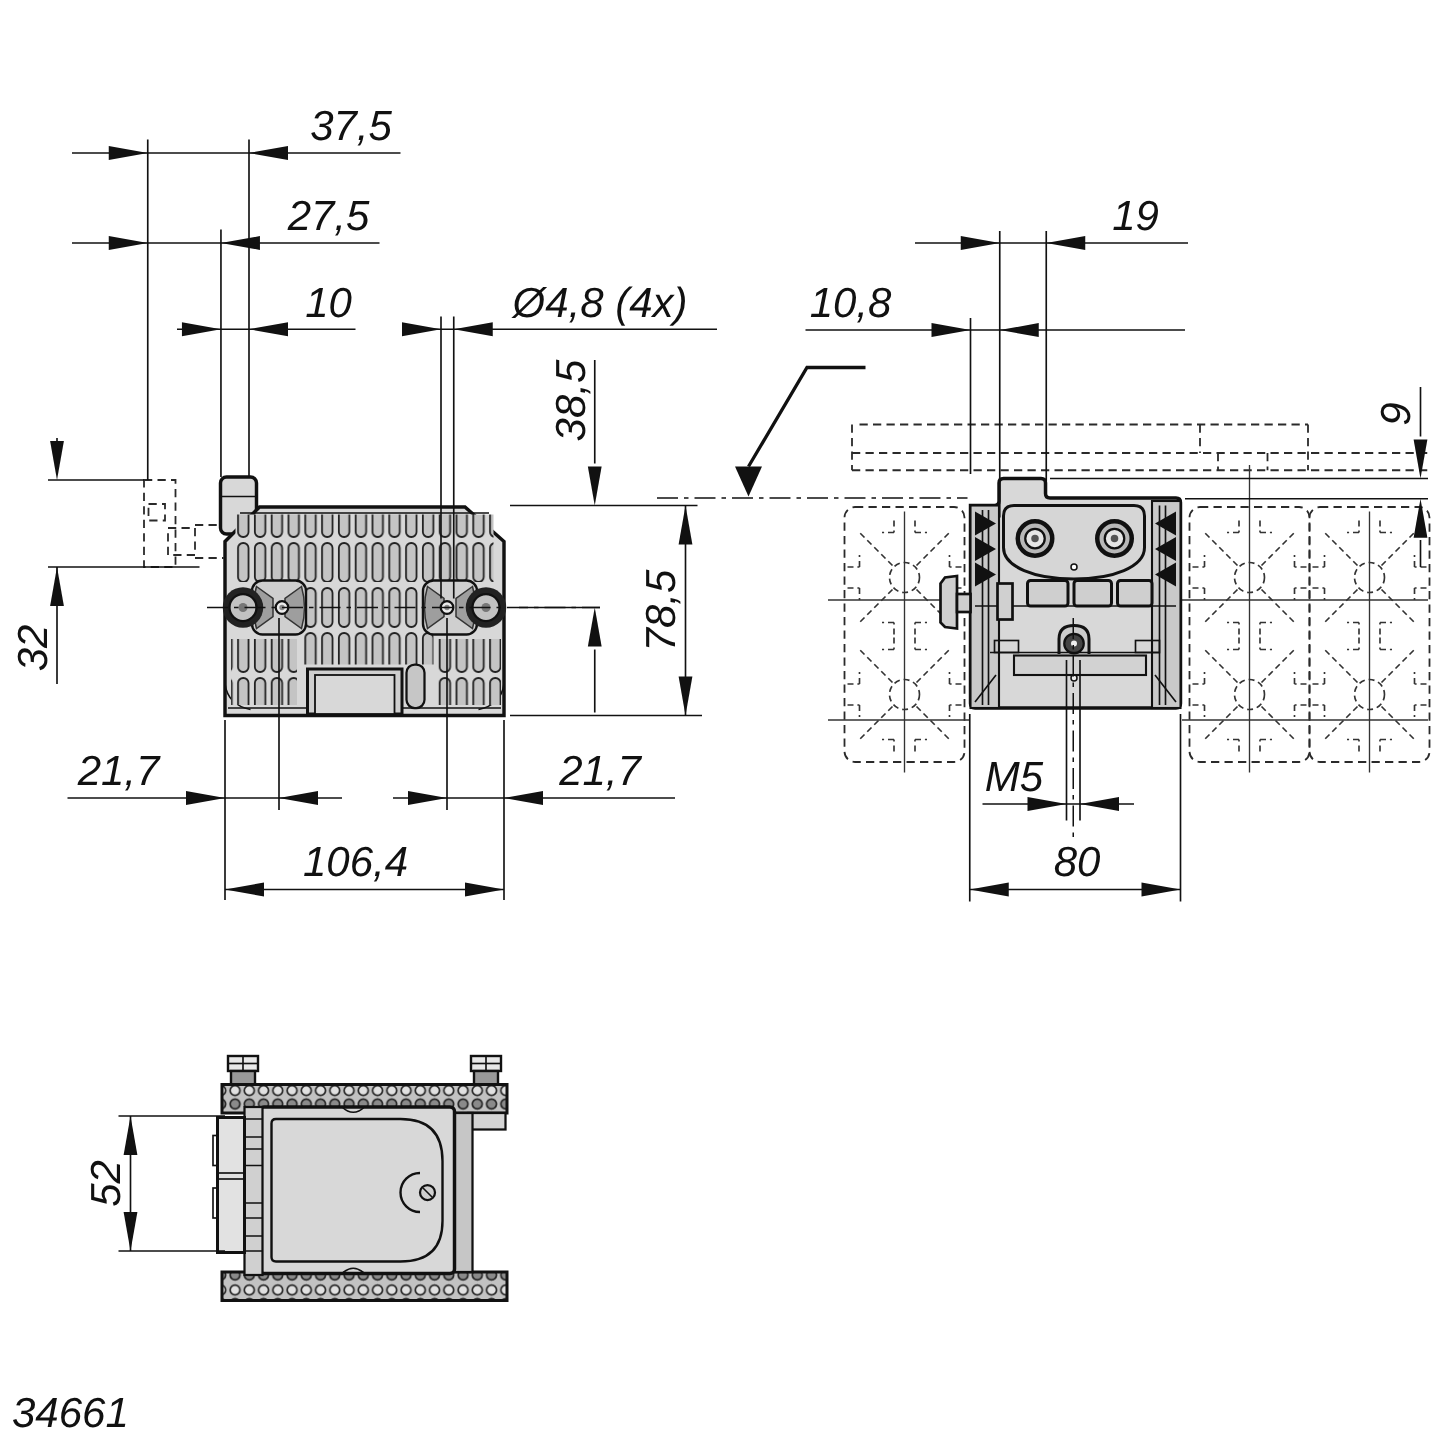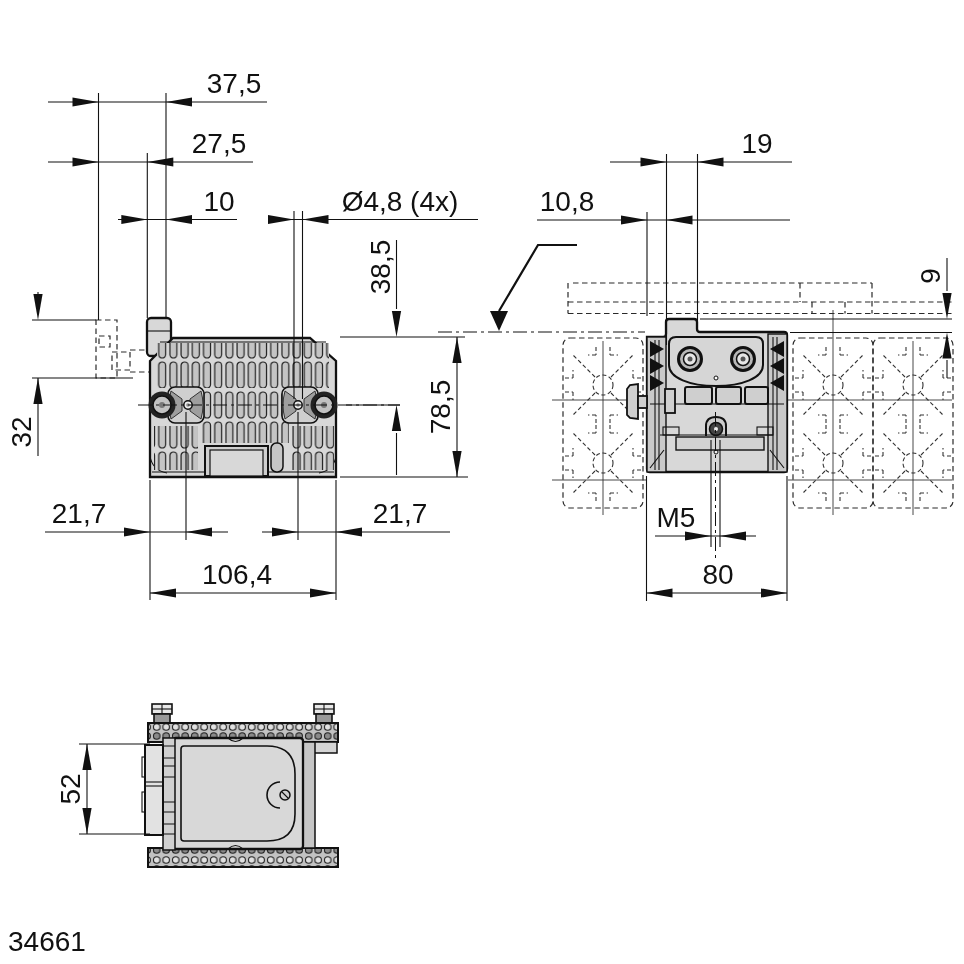--- a/index.html
+++ b/index.html
@@ -1,16 +1,16 @@
 <!DOCTYPE html>
 <html><head>
 <meta charset="utf-8">
 <style>
   html,body{margin:0;padding:0;background:#ffffff;}
-  .stage{width:868px;height:964px;background:#fff;position:relative;font-family:"Liberation Sans",sans-serif;}
+  .stage{width:868px;height:964px;background:#fff;position:relative;font-family:"Liberation Sans",sans-serif;font-style:italic;}
   svg{display:block;}
   .dim{font-family:"Liberation Sans","DejaVu Sans",sans-serif;font-size:28px;fill:#111;}
   .num{font-family:"Liberation Sans","DejaVu Sans",sans-serif;font-size:28px;fill:#111;}
   .dl,.xl{stroke:#111;stroke-width:1.1;fill:none;}
   .ol{stroke:#111;stroke-width:2.3;fill:#d8d8d8;}
   .ol2{stroke:#111;stroke-width:1.6;fill:none;}
   .thin{stroke:#111;stroke-width:1.1;fill:none;}
   .cl{stroke:#111;stroke-width:1;fill:none;stroke-dasharray:14 4 3 4;}
   .tl{stroke:#333;stroke-width:0.9;fill:none;}
   .ph{stroke:#2a2a2a;stroke-width:1.2;fill:none;stroke-dasharray:5.5 3.5;}

